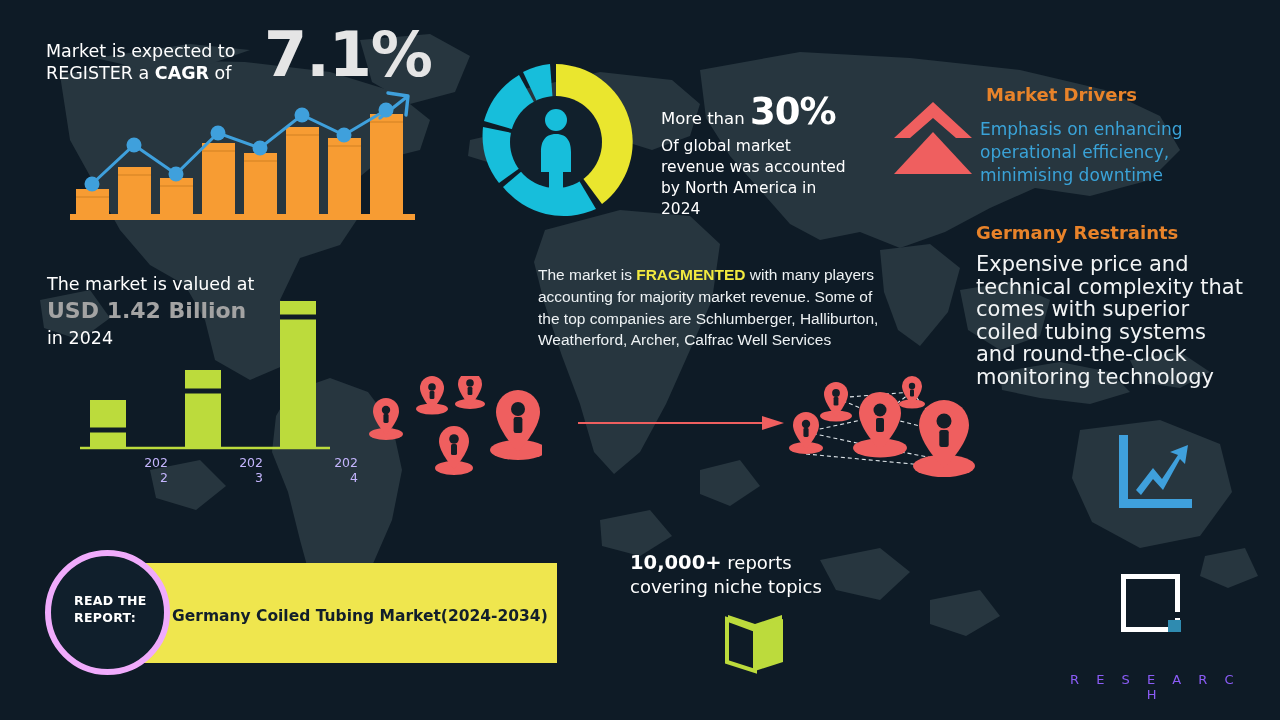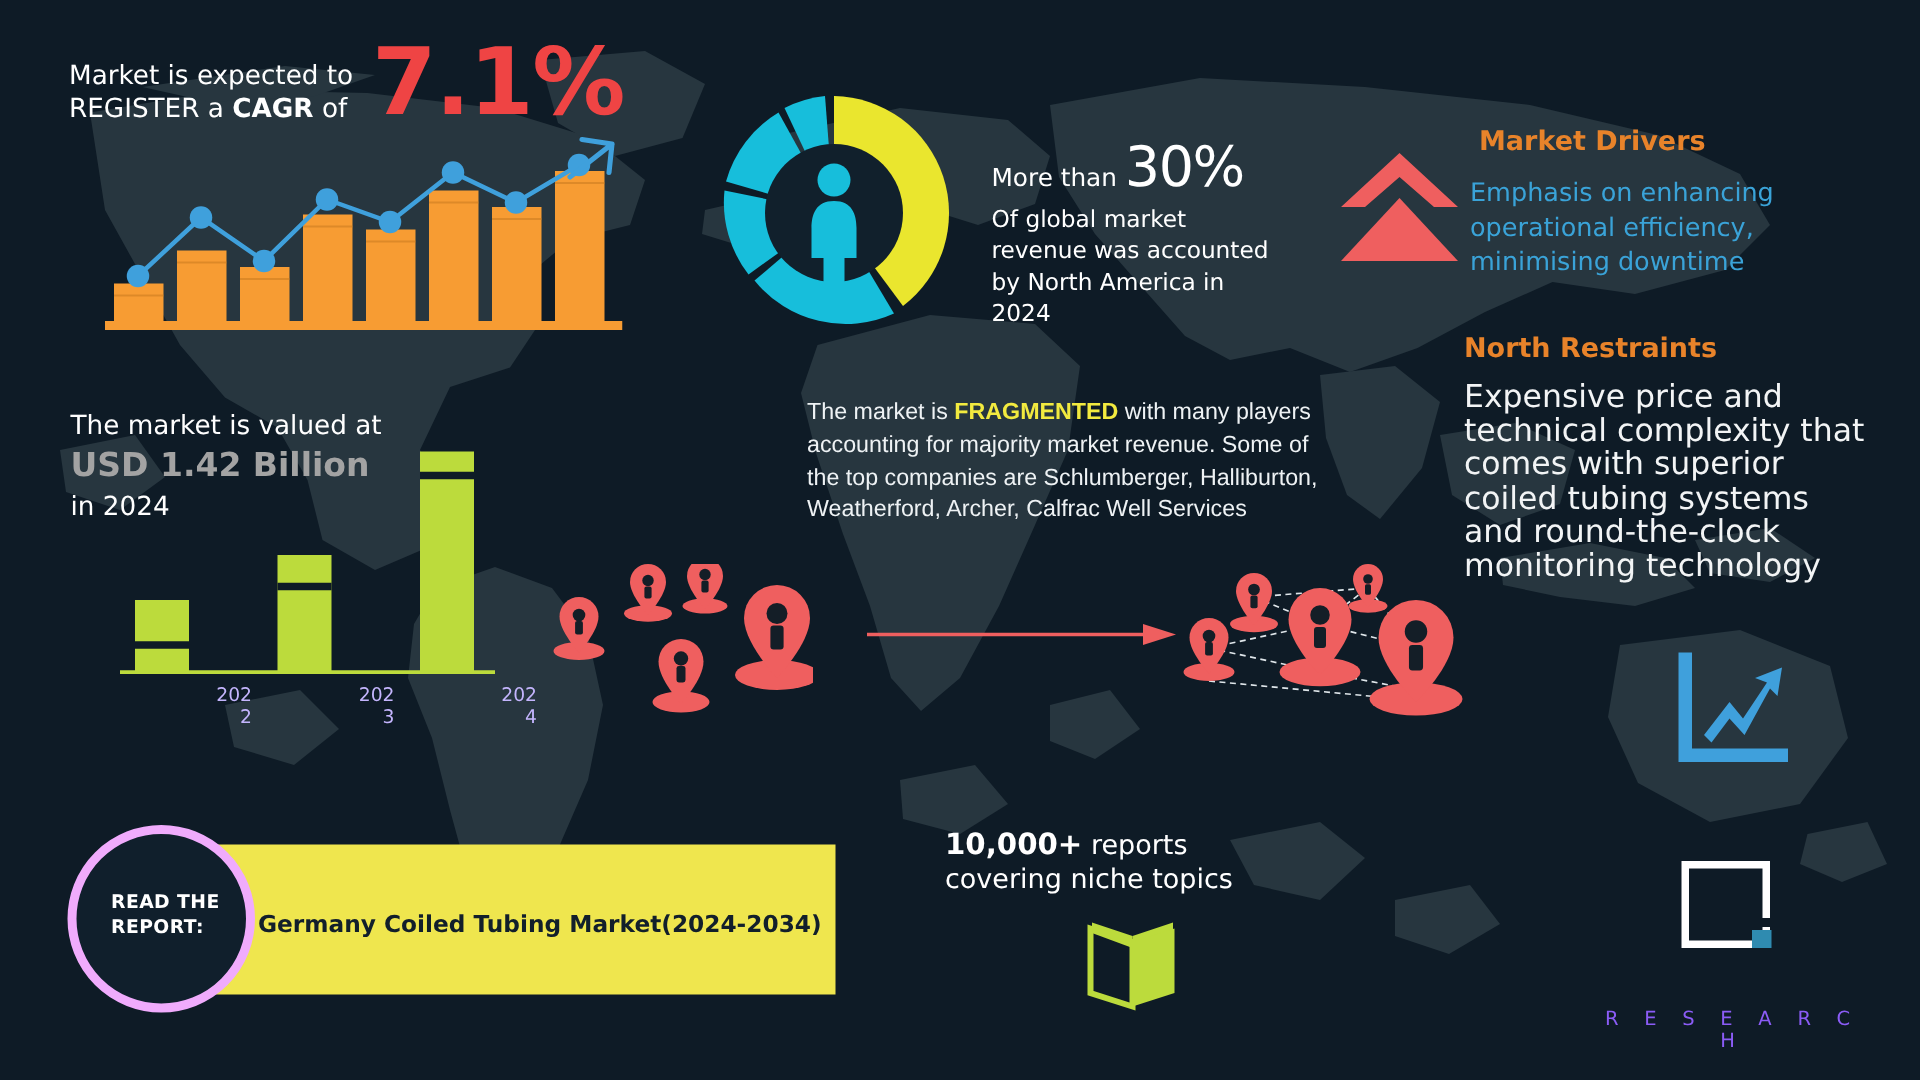--- a/index.html
+++ b/index.html
@@ -10,34 +10,34 @@
   #map{position:absolute;inset:0;width:1280px;height:720px;}
 
   .abs{position:absolute;}
 
   
   #cagr-block{left:46px;top:26px;width:400px;}
   #cagr-lines{display:inline-block;vertical-align:bottom;width:200px;}
   .cagr-l1{color:#ffffff;font-size:17.5px;line-height:22px;white-space:nowrap;}
   .cagr-l2{color:#ffffff;font-size:17.5px;line-height:22px;white-space:nowrap;}
   .cagr-l2 b{font-weight:bold;}
-  #cagr-value{display:inline-block;vertical-align:bottom;color:#ef4444;
-      font-size:62px;font-weight:bold;line-height:58px;letter-spacing:-1px;margin-left:2px;}
+  #cagr-value{display:inline-block;vertical-align:bottom;color:#e5e5e5;
+      font-size:62px;font-weight:bold;line-height:58px;letter-spacing:-1px;margin-left:18px;}
 
   
   #orange-chart{left:70px;top:88px;width:345px;height:132px;}
 
   
   #donut{left:472px;top:58px;width:168px;height:168px;}
 
   
   #pct-block{left:661px;top:90px;width:200px;}
   .pct-row{white-space:nowrap;}
   .pct-lead{color:#ffffff;font-size:16.5px;vertical-align:baseline;}
-  .pct-big{color:#ffffff;font-size:37px;font-weight:normal;vertical-align:baseline;letter-spacing:-1px;}
+  .pct-big{color:#ffffff;font-size:37px;font-weight:bold;vertical-align:baseline;letter-spacing:-1px;}
   .pct-sub{color:#ffffff;font-size:15.5px;line-height:21px;margin-top:3px;width:186px;}
 
   
   #drivers{left:892px;top:82px;width:350px;}
   #drivers-arrows{position:absolute;left:0px;top:18px;width:82px;height:76px;}
   .sec-title-orange{color:#e8832a;font-size:18px;font-weight:bold;}
   #drivers-title{position:absolute;left:94px;top:2px;}
   #drivers-body{position:absolute;left:88px;top:36px;width:242px;color:#3aa3d8;
       font-size:17px;line-height:23px;}
 
@@ -210,21 +210,21 @@
   <div class="abs" id="drivers">
     <svg id="drivers-arrows" viewBox="0 0 82 76">
       <path d="M41 2 L80 38 L64 38 L41 18 L18 38 L2 38 Z" fill="#ef5f5f"></path>
       <path d="M41 32 L80 74 L2 74 Z" fill="#ef5f5f"></path>
     </svg>
     <div class="sec-title-orange" id="drivers-title">Market Drivers</div>
     <div id="drivers-body">Emphasis on enhancing operational efficiency, minimising downtime</div>
   </div>
 
   <div class="abs" id="restraints">
-    <div class="sec-title-orange">North Restraints</div>
+    <div class="sec-title-orange">Germany Restraints</div>
     <div id="restraints-body">Expensive price and technical complexity that comes with superior coiled tubing systems and round-the-clock monitoring technology</div>
   </div>
 
   <div class="abs" id="value-block">
     <div class="val-l1">The market is valued at</div>
     <div class="val-l2">USD 1.42 Billion</div>
     <div class="val-l3">in 2024</div>
   </div>
 
   <div class="abs" id="green-chart">

